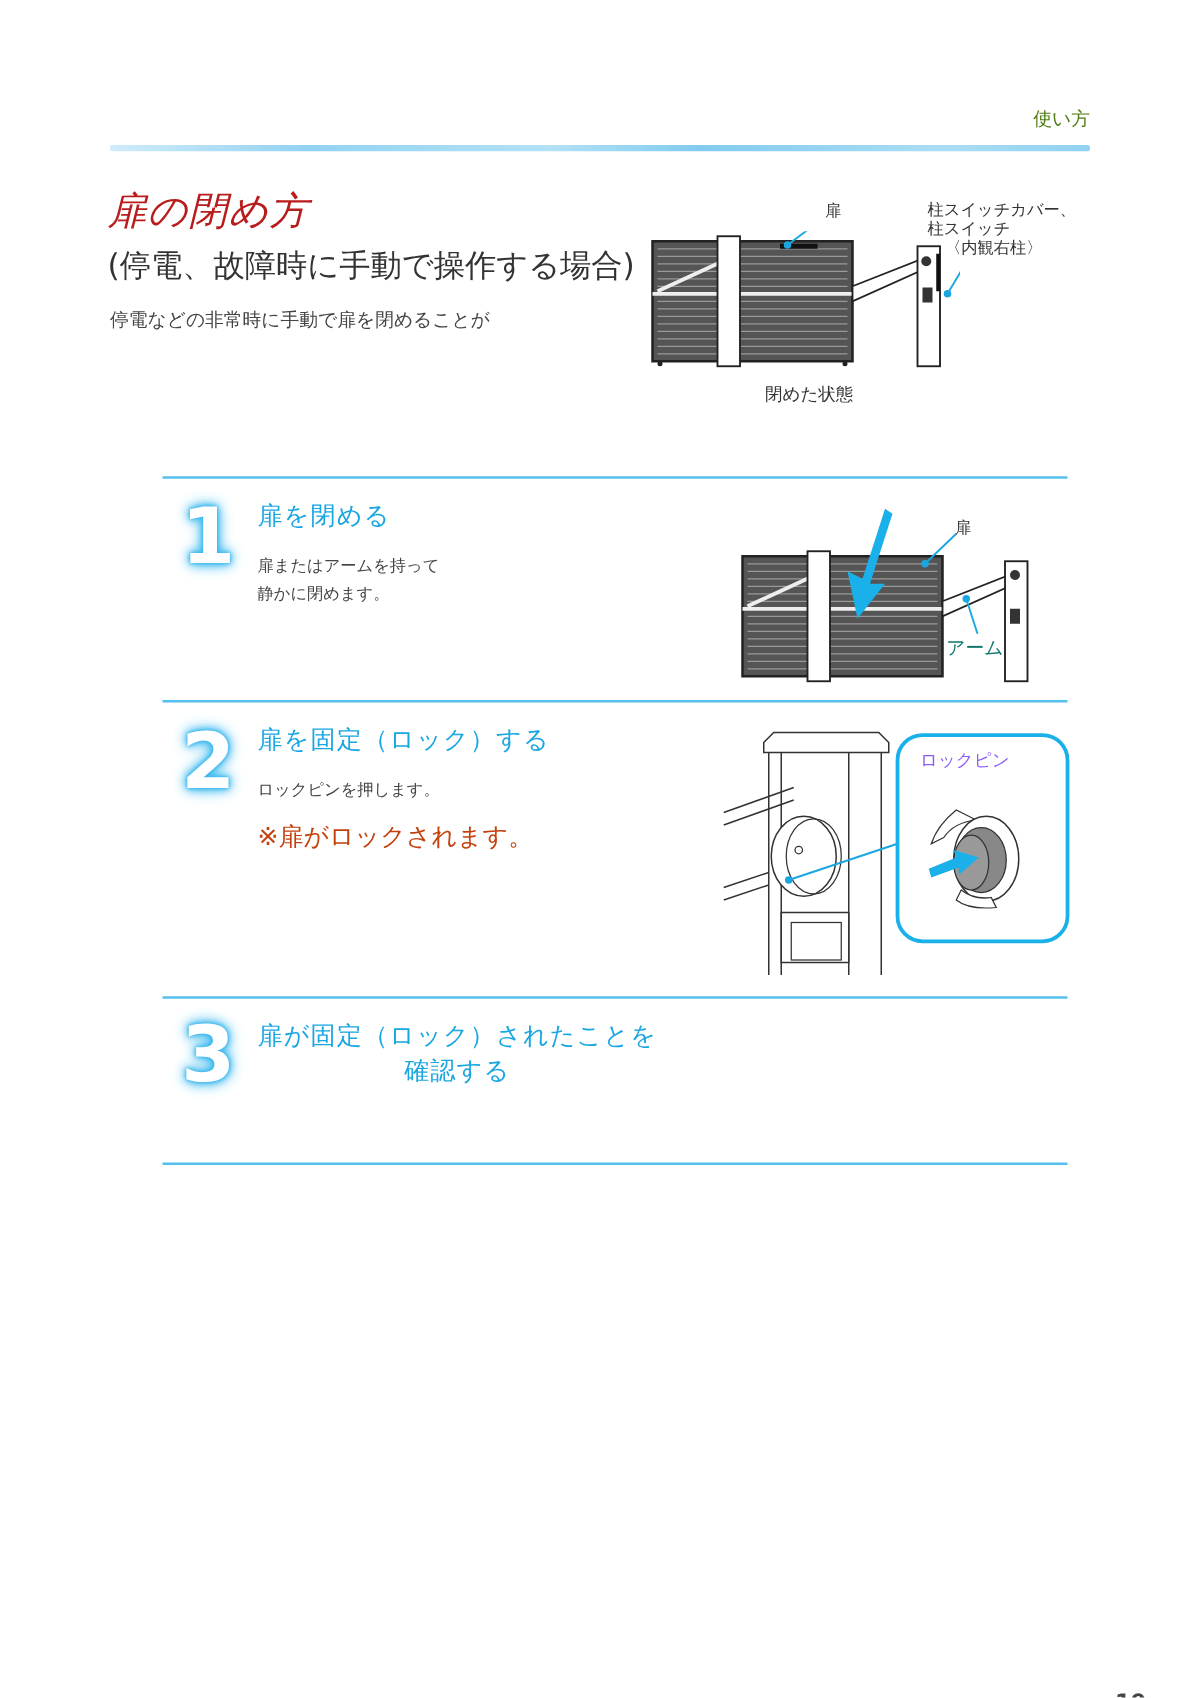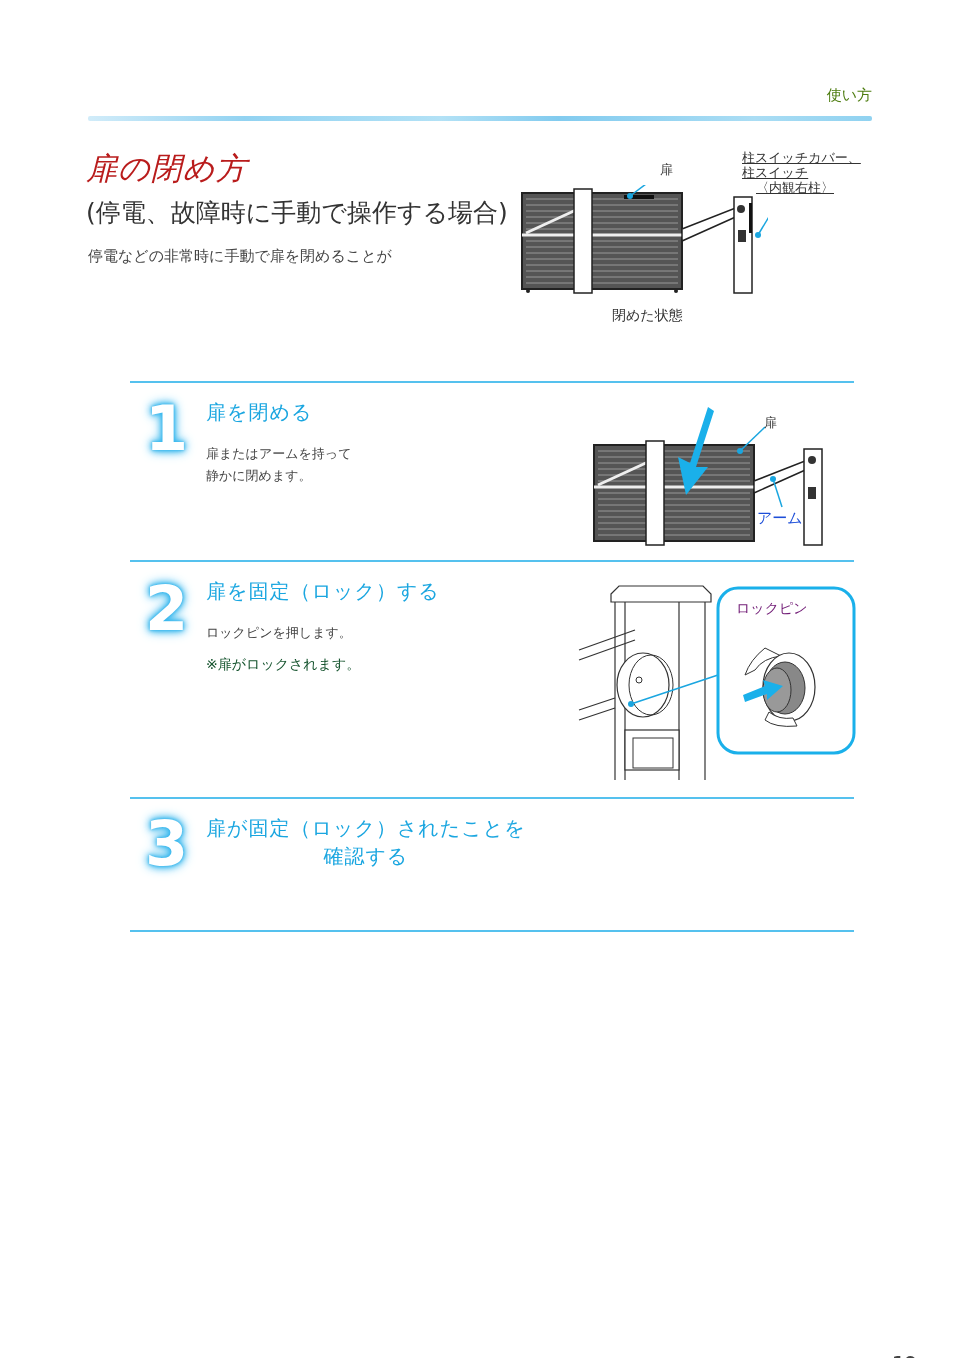--- a/index.html
+++ b/index.html
@@ -15,21 +15,21 @@
   .page-intro { left:88px; top:245px; font-size:15px; line-height:23px; color:#444; width:360px; }
   .callout { font-size:13px; color:#333; line-height:15px; }
   .fig-caption { font-size:14px; color:#333; }
 
   .step-rule { left:130px; width:724px; height:2px; background:#55c1ee; }
   .step-num { font-size:62px; font-weight:bold; color:#ffffff;
     text-shadow:0 0 6px #38b8ee, 0 0 10px #38b8ee, 0 0 3px #1aa6e6, 0 0 14px #8fd6f5;
     font-family:"DejaVu Sans","Liberation Sans",sans-serif; line-height:62px; }
   .step-title { font-size:20px; color:#1aa6e0; line-height:28px; letter-spacing:1px; }
   .step-body { font-size:13px; color:#444; line-height:22px; }
-  .step-note { font-size:14px; color:#14532d; }
+  .step-note { font-size:20px; color:#c2410c; }
   .page-number { left:892px; top:1352px; font-size:18px; font-weight:bold; color:#444; }
 </style>
 </head>
 <body>
 
 <div class="abs section-label">使い方</div>
 <div class="abs top-rule"></div>
 
 <div class="abs page-title">扉の閉め方</div>
 <div class="abs page-subtitle">(停電、故障時に手動で操作する場合)</div>
@@ -72,21 +72,21 @@
     <circle cx="10" cy="106" r="2" fill="#222"></circle>
       <circle cx="158" cy="106" r="2" fill="#222"></circle>
 
     <line x1="112" y1="11" x2="140" y2="-10" stroke="#1aa6e0" stroke-width="1.5"></line>
     <circle cx="112" cy="11" r="3" fill="#1aa6e0"></circle>
     <line x1="240" y1="50" x2="258" y2="20" stroke="#1aa6e0" stroke-width="1.5"></line>
     <circle cx="240" cy="50" r="3" fill="#1aa6e0"></circle>
   </svg>
 </div>
 <div class="abs callout" style="left:660px;top:162px;">扉</div>
-<div class="abs callout" style="left:742px;top:150px;text-decoration:underline;">
+<div class="abs callout" style="left:742px;top:161px;">
   <div>柱スイッチカバー、</div>
   <div>柱スイッチ</div>
   <div style="margin-left:14px;">〈内観右柱〉</div>
 </div>
 <div class="abs fig-caption" style="left:612px;top:307px;">閉めた状態</div>
 
 <div class="abs step-rule" style="top:381px;"></div>
 <div class="abs step-num" style="left:145px;top:398px;">1</div>
 <div class="abs step-title" style="left:206px;top:398px;">扉を閉める</div>
 <div class="abs step-body" style="left:206px;top:443px;">
@@ -122,21 +122,21 @@
 
     <path d="M118,2 L100,58 L88,52 L96,90 L118,62 L106,62 L124,6 Z" fill="#1ab0ea"></path>
 
     <line x1="150" y1="46" x2="175" y2="22" stroke="#1aa6e0" stroke-width="1.5"></line>
     <circle cx="150" cy="46" r="3" fill="#1aa6e0"></circle>
     <line x1="183" y1="74" x2="192" y2="102" stroke="#1aa6e0" stroke-width="1.5"></line>
     <circle cx="183" cy="74" r="3" fill="#1aa6e0"></circle>
   </svg>
 </div>
 <div class="abs callout" style="left:764px;top:415px;">扉</div>
-<div class="abs" style="left:757px;top:509px;font-size:15px;color:#1d4ed8;">アーム</div>
+<div class="abs" style="left:757px;top:509px;font-size:15px;color:#0f766e;">アーム</div>
 
 <div class="abs step-rule" style="top:560px;"></div>
 <div class="abs step-num" style="left:145px;top:578px;">2</div>
 <div class="abs step-title" style="left:206px;top:577px;">扉を固定（ロック）する</div>
 <div class="abs step-body" style="left:206px;top:622px;">ロックピンを押します。</div>
 <div class="abs step-note" style="left:206px;top:656px;">※扉がロックされます。</div>
 <div class="abs" style="left:575px;top:580px;width:285px;height:205px;">
   <svg width="285" height="205" viewBox="0 0 285 205">
 
     <path d="M36,14 L44,6 L128,6 L136,14 L136,22 L36,22 Z" fill="#fff" stroke="#333" stroke-width="1.2"></path>
@@ -164,21 +164,21 @@
 
     <path d="M190,68 Q175,80 170,95 L180,90 Q188,78 206,76 Z" fill="#fff" stroke="#333" stroke-width="1"></path>
     <ellipse cx="214" cy="107" rx="26" ry="34" fill="#fff" stroke="#333" stroke-width="1.2"></ellipse>
     <ellipse cx="210" cy="108" rx="20" ry="26" fill="#888" stroke="#333" stroke-width="1"></ellipse>
     <ellipse cx="202" cy="110" rx="14" ry="22" fill="#999" stroke="#333" stroke-width="1"></ellipse>
     <path d="M190,140 Q200,148 222,146 L218,138 Q204,140 194,132 Z" fill="#fff" stroke="#333" stroke-width="1"></path>
 
     <polygon points="168,115 190,106 188,100 208,106 192,120 192,114 170,122" fill="#1ab0ea"></polygon>
   </svg>
 </div>
-<div class="abs" style="left:736px;top:600px;font-size:14px;color:#701a75;">ロックピン</div>
+<div class="abs" style="left:736px;top:600px;font-size:14px;color:#8b5cf6;">ロックピン</div>
 
 <div class="abs step-rule" style="top:797px;"></div>
 <div class="abs step-num" style="left:145px;top:813px;">3</div>
 <div class="abs step-title" style="left:206px;top:814px;text-align:center;">
   <div>扉が固定（ロック）されたことを</div>
   <div>確認する</div>
 </div>
 <div class="abs step-rule" style="top:930px;"></div>
 
 <div class="abs page-number">19</div>

